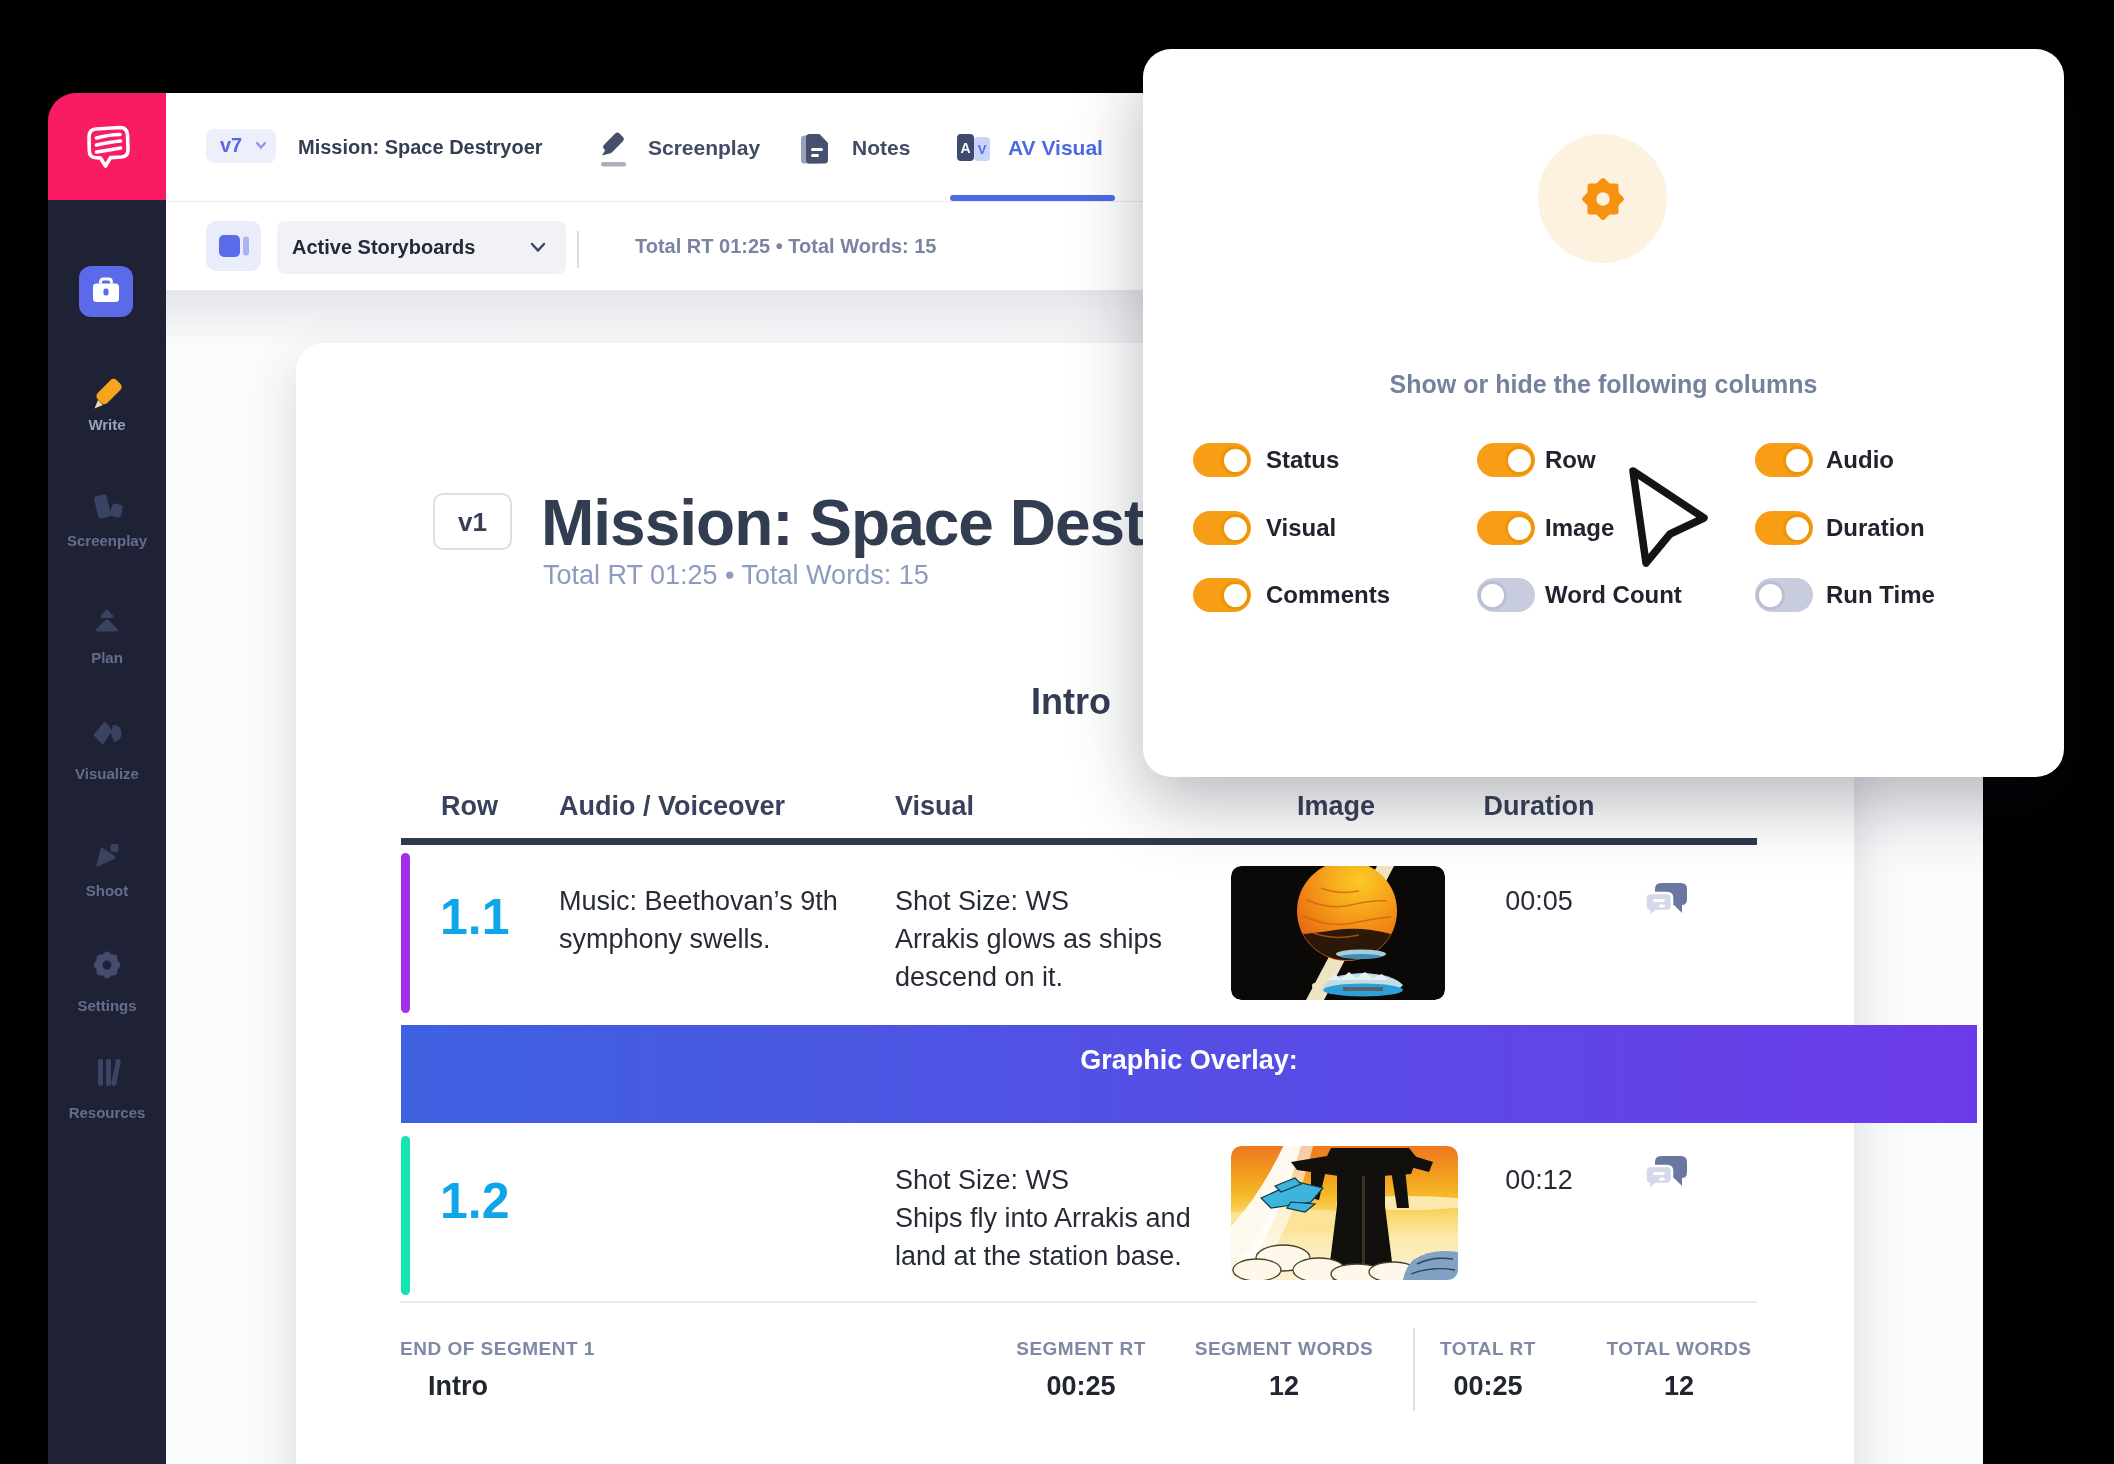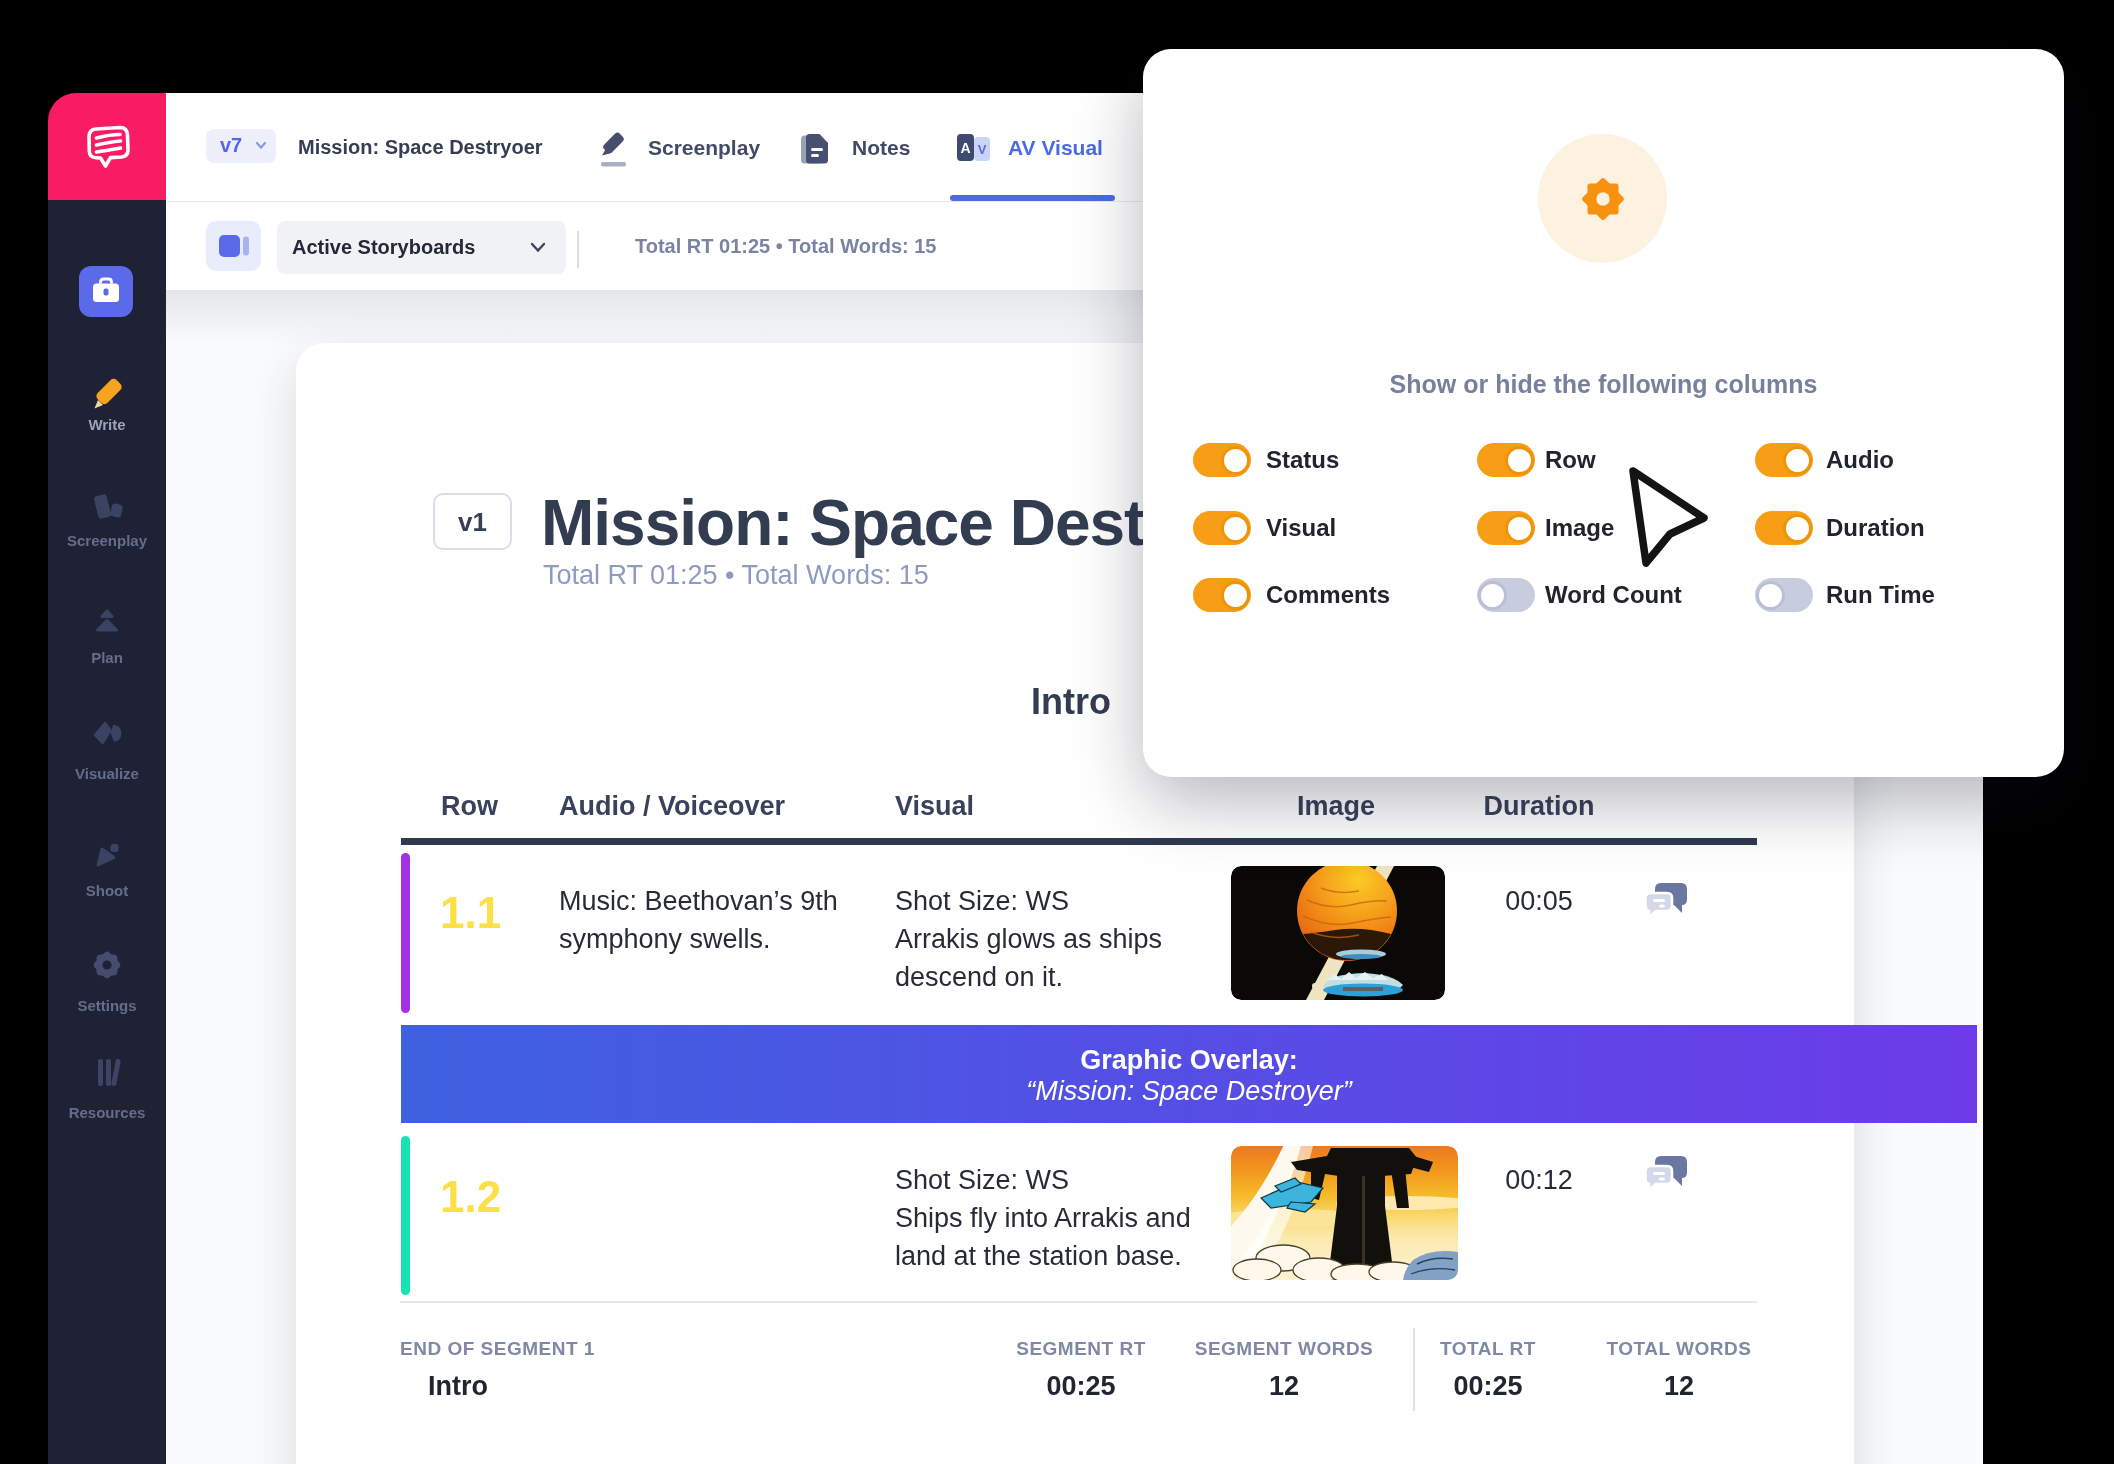--- a/index.html
+++ b/index.html
@@ -40,21 +40,21 @@
   #maincard { left:296px; top:343px; width:1558px; height:1200px; background:#fff; border-radius:28px;
     box-shadow:0 18px 50px rgba(40,45,60,.16); }
   #v1box { left:433px; top:493px; width:79px; height:57px; border:2px solid #d9dee8; border-radius:10px;
     font-size:26px; font-weight:bold; color:#363f55; text-align:center; line-height:54px; background:#fff; }
   #bigtitle { left:541px; top:486px; font-size:64px; font-weight:bold; color:#333d52; letter-spacing:-1px; }
   #subtitle { left:543px; top:560px; font-size:27px; color:#8e9bc0; }
   #introhead { left:385px; top:681px; width:1372px; text-align:center; font-size:36px; font-weight:bold; color:#333d52; }
   .th { top:791px; font-size:27px; font-weight:bold; color:#39425c; }
   #tborder { left:401px; top:838px; width:1356px; height:7px; background:#2e3a4f; }
   .accent { left:401px; width:9px; border-radius:5px; }
-  .rownum { left:440px; font-size:44px; font-weight:bold; color:#fde047; }
+  .rownum { left:440px; font-size:50px; font-weight:bold; color:#0ea5e9; }
   .cell { font-size:27px; color:#262b36; line-height:38px; }
   .dur { width:120px; text-align:center; font-size:27px; color:#262b36; }
   #gradbar { left:401px; top:1025px; width:1576px; height:98px;
     background:linear-gradient(90deg,#3e61e0,#6c3be9); color:#fff; text-align:center; }
   #gradbar .b1 { font-size:27px; font-weight:bold; padding-top:21px; line-height:29px; }
   #gradbar .b2 { font-size:27px; font-style:italic; padding-top:2px; line-height:29px; }
   #rowdivider { left:400px; top:1301px; width:1357px; height:2px; background:#e5e8ee; }
   .sumlabel { font-size:19px; font-weight:bold; color:#7e89a6; letter-spacing:.5px; }
   .sumval { font-size:27px; font-weight:bold; color:#20252f; }
   #sumsep { left:1413px; top:1328px; width:2px; height:83px; background:#dde1e8; }
@@ -256,21 +256,20 @@
     <path d="M16 0 h20 q6 0 6 6 v10 q0 6 -5 6 v8 l-8-8 h-13 q-6 0-6-6 v-10 q0-6 6-6 z" fill="#6a77a0"></path>
     <g>
       <path d="M6 10 h16 q5 0 5 5 v8 q0 5-5 5 h-11 l-7 6 v-6 q-3.5-0.5-3.5-5 v-8 q0-5 5.5-5 z" fill="#d4d8e8" stroke="#ffffff" stroke-width="2.6"></path>
       <rect x="8" y="16" width="12" height="3" rx="1.5" fill="#fff"></rect>
       <rect x="14" y="21.5" width="6" height="3" rx="1.5" fill="#fff"></rect>
     </g>
   </svg>
 
   <div class="abs" id="gradbar">
       <div class="b1">Graphic Overlay:</div>
-      <div class="b2">“Mission: Space Destroyer”</div>
     </div>
 
   <div class="abs accent" style="top:1136px; height:159px; background:#14e3b2;"></div>
   <div class="abs rownum" style="top:1172px;">1.2</div>
   <div class="abs cell" style="left:895px; top:1161px;">Shot Size: WS<br>Ships fly into Arrakis and<br>land at the station base.</div>
 
   <svg class="abs thumb" style="left:1231px; top:1146px;" width="227" height="134" viewBox="0 0 227 134">
     <defs>
       <linearGradient id="sky" x1="0" y1="0" x2="0" y2="1">
         <stop offset="0" stop-color="#ee781f"></stop>

